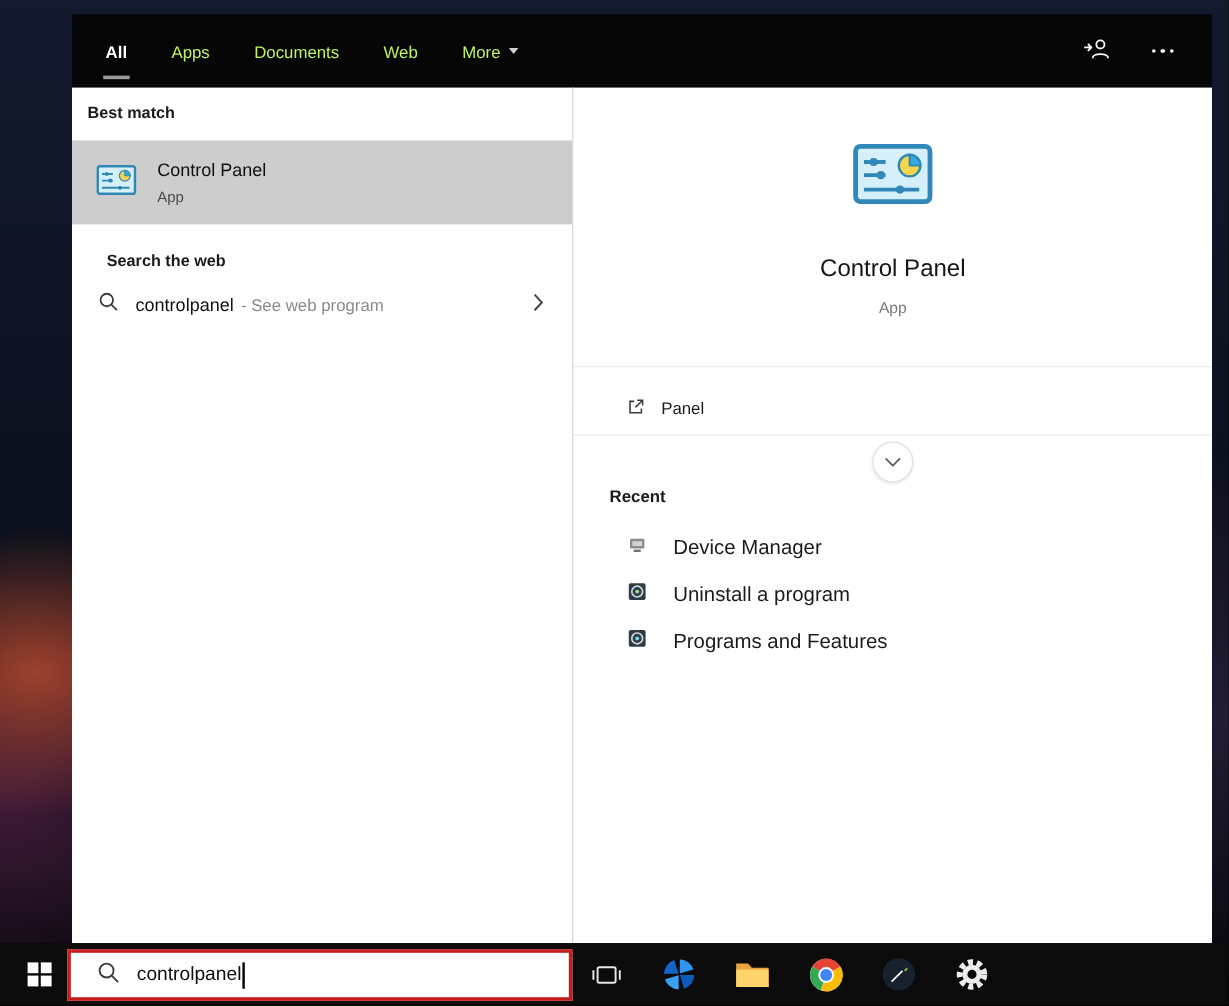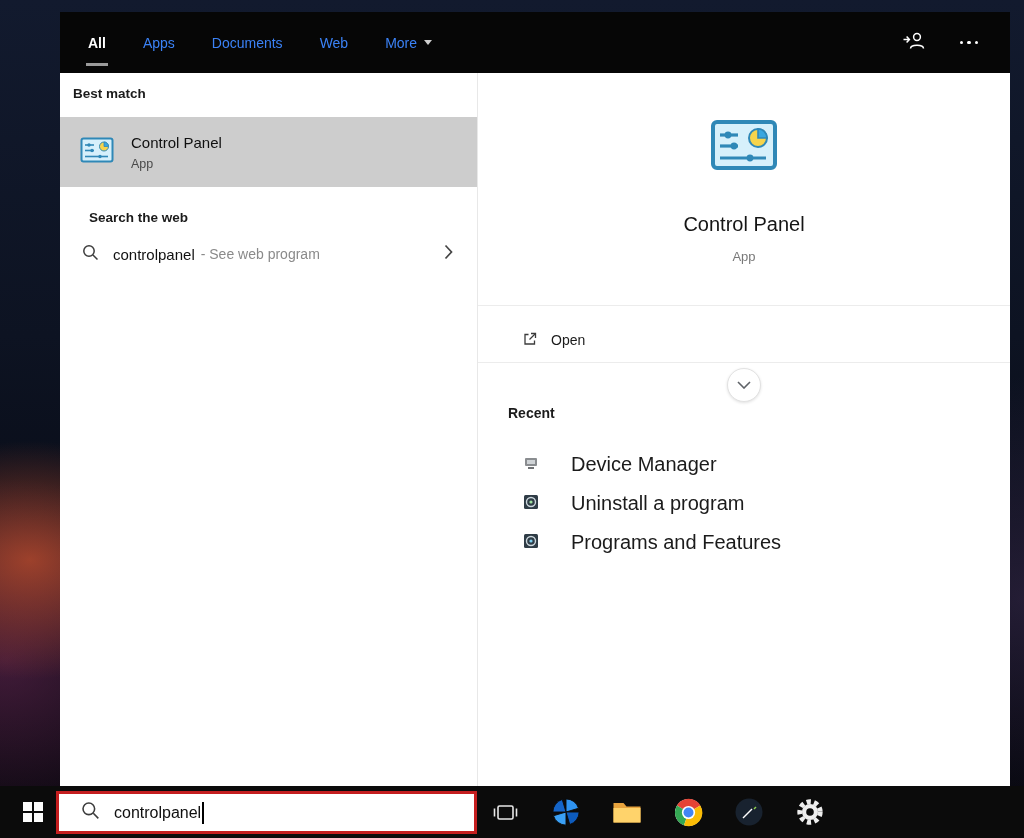--- a/index.html
+++ b/index.html
@@ -10,21 +10,21 @@
     background:
       radial-gradient(ellipse 240px 170px at 30px 560px, rgba(198,80,45,.75), rgba(198,80,45,0) 70%),
       radial-gradient(ellipse 300px 260px at 5px 660px, rgba(125,45,95,.5), rgba(125,45,95,0) 70%),
       radial-gradient(ellipse 220px 320px at 1020px 600px, rgba(70,50,90,.45), rgba(70,50,90,0) 70%),
       linear-gradient(180deg,#121a2e 0%,#0d1322 40%,#070a14 75%,#04050a 100%);
     text-decoration: underline;
   }
   
   .window { position:absolute; left:60px; top:12px; width:950px; height:774px; }
   .tabbar { height:61px; background:#060606; display:flex; align-items:center; padding-left:28px; }
-  .tab { position:relative; margin-right:37px; font-size:14px; color:#3b82f6; cursor:default; display:flex; align-items:center; }
+  .tab { position:relative; margin-right:37px; font-size:14px; color:#bef264; cursor:default; display:flex; align-items:center; }
   .tab.active { color:#ffffff; font-weight:bold; }
   .tab.active::after { content:""; position:absolute; left:-2px; right:-2px; bottom:-15px; height:3px; background:#9a9a9a; }
   .caret-down { display:inline-block; margin-left:7px; width:0; height:0; border-left:4.5px solid transparent; border-right:4.5px solid transparent; border-top:5.5px solid #cfcfcf; }
   .tabbar-right { margin-left:auto; display:flex; align-items:center; gap:34px; padding-right:32px; }
   .dots { display:flex; gap:4px; }
   .dots i { width:3.5px; height:3.5px; border-radius:50%; background:#fff; }
 
   .content { display:flex; height:713px; }
   .left-panel { position:relative; width:417px; background:#fff;padding-left:24px; }
   .right-panel { position:relative; flex:1; background:#fff; border-left:1px solid #e8e8e8; }
@@ -43,21 +43,21 @@
   .web-chevron { margin-left:auto; margin-right:24px; }
 
   .preview-icon { position:absolute; top:46px; left:50%; transform:translateX(-50%); }
   .preview-title { position:absolute; top:140px; width:100%; text-align:center; font-size:20px; color:#151515; }
   .preview-type { position:absolute; top:176px; width:100%; text-align:center; font-size:13px; color:#797979; }
   .hdiv { position:absolute; left:0; right:0; height:1px; background:#ececec; }
   .open-row { position:absolute; top:249px; left:44px; height:36px; display:flex; align-items:center; gap:13px; font-size:14px; color:#1b1b1b; cursor:default; }
   .expander { position:absolute; top:295px; left:50%; transform:translateX(-50%); width:34px; height:34px; border-radius:50%; background:#fff; border:1px solid #e2e2e2; box-shadow:0 1px 3px rgba(0,0,0,.12); display:flex; align-items:center; justify-content:center; cursor:pointer; }
   .recent-header { position:absolute; left:30px; top:332px; font-size:14px; font-weight:bold; }
   .recent-list { position:absolute; top:364px; left:0; right:0; }
-  .recent-row { height:39px; display:flex; align-items:flex-end; padding-left:45px; gap:32px; font-size:20px; color:#1b1b1b; cursor:default; }
+  .recent-row { height:39px; display:flex; align-items:center; padding-left:45px; gap:22px; font-size:17px; color:#1b1b1b; cursor:default; }
 
   
   .taskbar { position:absolute; left:0; bottom:0; width:1024px; height:52px; background:#0b0b0b; }
   .start-btn { position:absolute; left:10px; top:0; width:46px; height:52px; display:flex; align-items:center; justify-content:center; cursor:pointer; }
   .win-logo { display:grid; grid-template-columns:9px 9px; grid-template-rows:9px 9px; gap:2px; }
   .win-logo i { background:#fdfdfd; }
   .tb-search { position:absolute; left:56px; top:5px; width:421px; height:43px; background:#fff; border:3px solid #c41e1f; display:flex; align-items:center; }
   .tb-search .mag { margin-left:22px; }
   .tb-search-text { margin-left:14px; font-size:16px; color:#0f0f0f; }
   .text-cursor { display:inline-block; width:1.5px; height:22px; background:#000; margin-left:1px; vertical-align:middle; }
@@ -168,21 +168,21 @@
         <div class="hdiv" style="top:232px;"></div>
 
         <div class="open-row">
           <span>
             <svg width="16" height="16" viewBox="0 0 16 16" fill="none" stroke="#3b3b3b" stroke-width="1.3">
               <path d="M6.5 3.5 H3 v9.5 h9.5 V9.5"></path>
               <path d="M9 2.5 h4.5 v4.5"></path>
               <path d="M13.5 2.5 L7.5 8.5"></path>
             </svg>
           </span>
-          <span>Open</span>
+          <span>Panel</span>
         </div>
 
         <div class="hdiv" style="top:289px;"></div>
 
         <div class="expander">
           <svg width="14" height="8" viewBox="0 0 14 8">
             <polyline points="1,1 7,7 13,1" fill="none" stroke="#5f6368" stroke-width="1.6"></polyline>
           </svg>
         </div>
 

